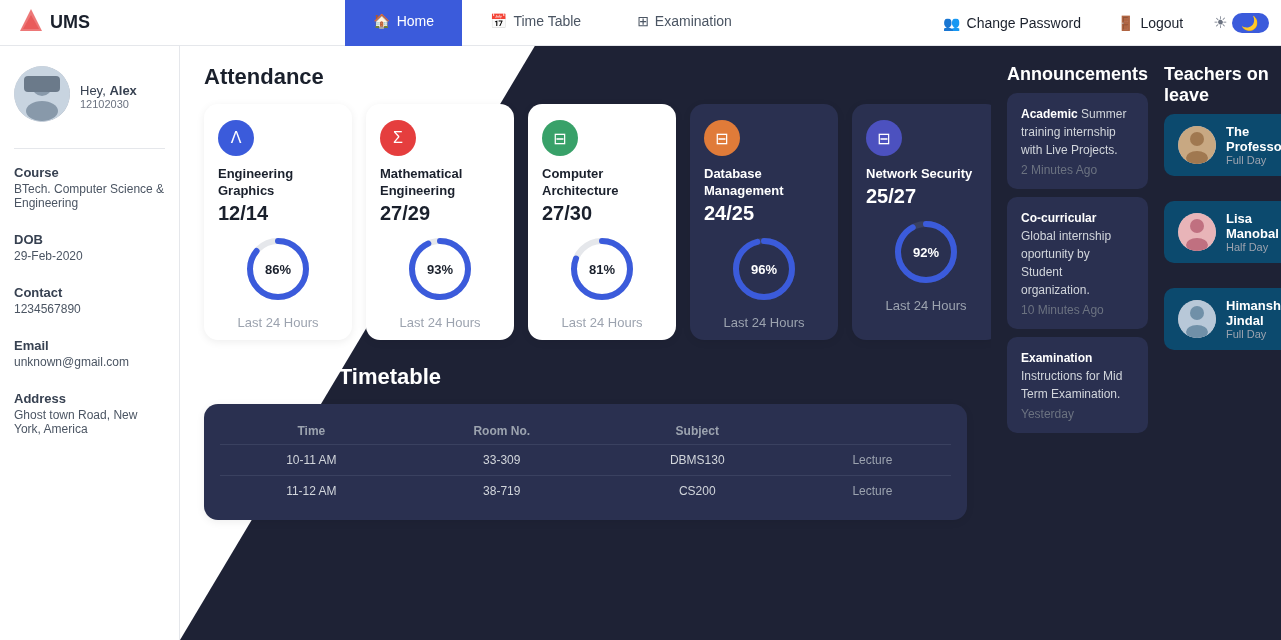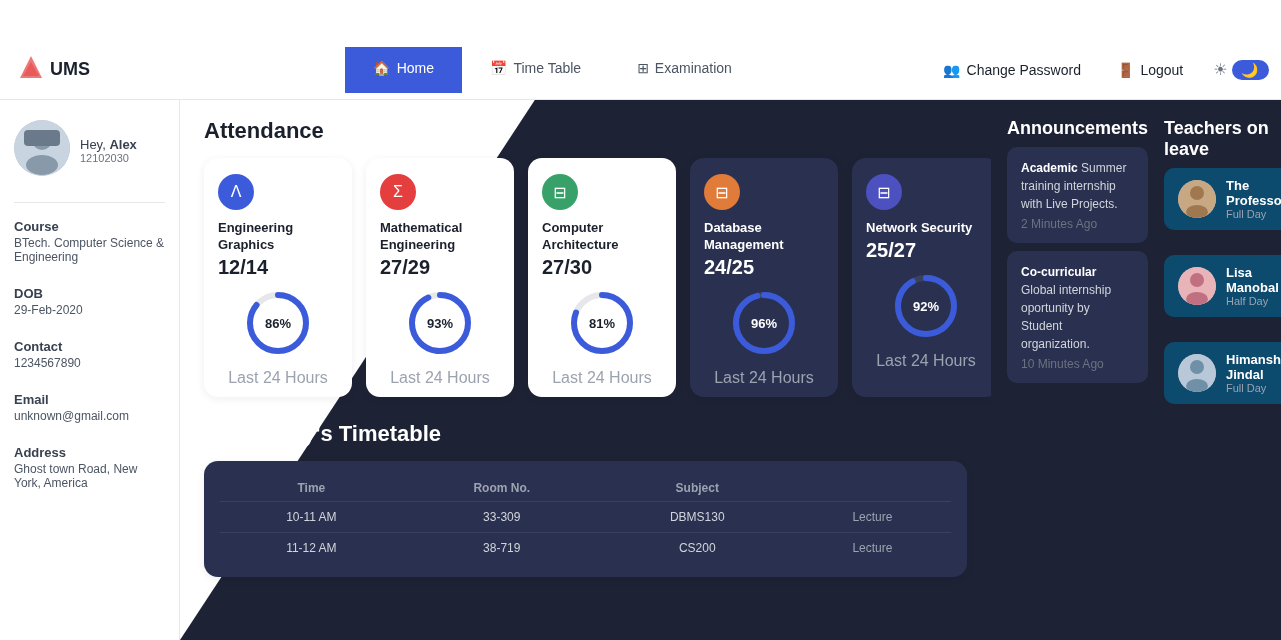--- a/index.html
+++ b/index.html
@@ -1,22 +1,22 @@
 <!DOCTYPE html>
 <html><head>
   <meta charset="utf-8">
   <style>
     * { margin: 0; padding: 0; box-sizing: border-box; }
     body { font-family: 'Segoe UI', Arial, sans-serif; display: flex; flex-direction: column; height: 640px; width: 1281px; overflow: hidden; background: #fff; }
 
     
     .navbar {
-      display: flex; align-items: center; height: 60px;
+      display: flex; align-items: center; height: 46px;
       background: #fff; border-bottom: 1px solid #e5e7eb;
-      position: relative; z-index: 10; margin-top: 40px;
+      position: relative; z-index: 10;
     }
     .nav-logo {
       display: flex; align-items: center; gap: 6px;
       padding: 0 18px; min-width: 180px;
     }
     .nav-logo-icon { color: #e53e3e; font-size: 22px; }
     .nav-logo-text { font-size: 18px; font-weight: 700; color: #1a202c; }
     .nav-center { display: flex; align-items: center; flex: 1; justify-content: center; gap: 0; }
     .nav-item {
       display: flex; align-items: center; gap: 6px;
@@ -99,21 +99,21 @@
     .att-circle { position: relative; width: 72px; height: 72px; }
     .att-circle svg { width: 72px; height: 72px; transform: rotate(-90deg); }
     .att-circle .track { fill: none; stroke: #e5e7eb; stroke-width: 6; }
     .att-card.dark .att-circle .track { stroke: #3a4160; }
     .att-circle .progress { fill: none; stroke: #3b5bdb; stroke-width: 6; stroke-linecap: round; transition: stroke-dashoffset 0.3s; }
     .att-circle-label {
       position: absolute; top: 50%; left: 50%; transform: translate(-50%, -50%);
       font-size: 13px; font-weight: 700; color: #1a202c;
     }
     .att-card.dark .att-circle-label { color: #fff; }
-    .att-last { font-size: 16px; color: #9ca3af; margin-top: 4px; align-self: center; }
+    .att-last { font-size: 13px; color: #9ca3af; margin-top: 4px; align-self: center; }
 
     
     .timetable-section { }
     .timetable-section .section-title { color: #1a202c; }
     .timetable-card {
       background: #fff; border-radius: 14px; padding: 14px 16px;
       box-shadow: 0 2px 8px rgba(0,0,0,0.07); overflow: hidden;
     }
     .timetable-card.dark-card {
       background: #2a3050;
@@ -380,20 +380,26 @@
           <strong>Academic</strong> Summer training internship with Live Projects.
         </div>
         <div class="ann-time">2 Minutes Ago</div>
       </div>
       <div class="announcement-card">
         <div class="ann-text">
           <strong>Co-curricular</strong> Global internship oportunity by Student organization.
         </div>
         <div class="ann-time">10 Minutes Ago</div>
       </div>
+      <div class="announcement-card">
+        <div class="ann-text">
+          <strong>Examination</strong> Instructions for Mid Term Examination.
+        </div>
+        <div class="ann-time">Yesterday</div>
+      </div>
     </div>
 
     <div>
       <div class="right-title">Teachers on leave</div>
       <div class="teacher-card">
         <div class="teacher-avatar">
           <svg width="38" height="38" viewBox="0 0 38 38">
               <rect width="38" height="38" rx="19" fill="#c8a882"></rect>
               <circle cx="19" cy="13" r="7" fill="#a07850"></circle>
               <ellipse cx="19" cy="32" rx="11" ry="7" fill="#a07850"></ellipse>

